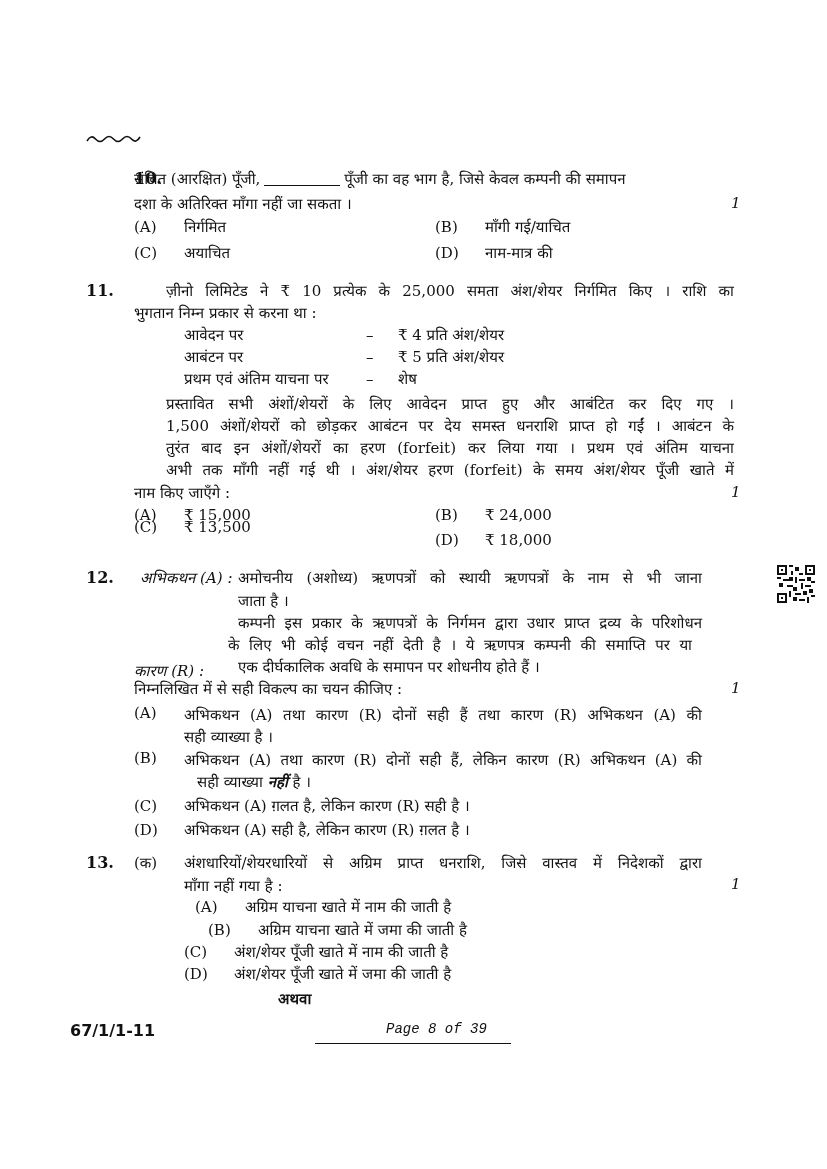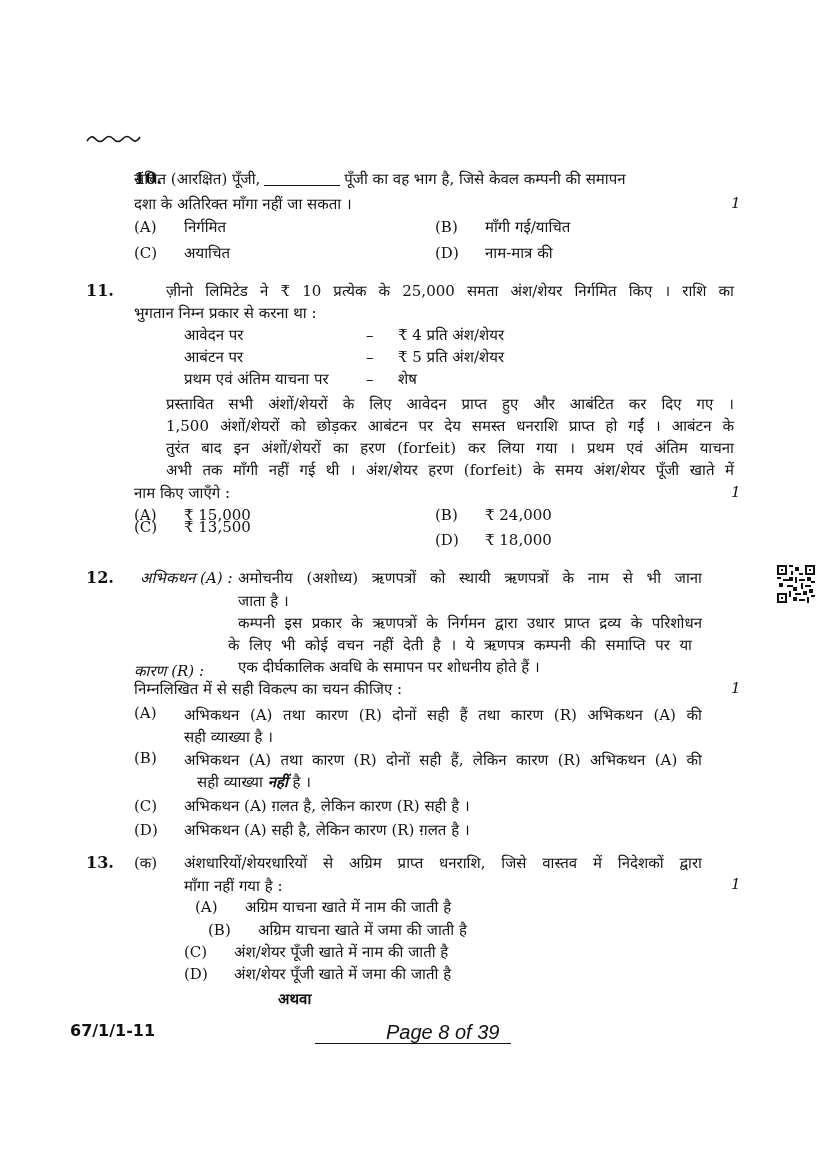--- a/index.html
+++ b/index.html
@@ -16,21 +16,21 @@
   .marks { position: absolute; left: 731px; font-style: italic; font-size: 15px; }
   .opt { position: absolute; white-space: nowrap; }
   .opt .lbl { display: inline-block; width: 50px; }
   .blank { display: inline-block; width: 76px; border-bottom: 1px solid #111; margin: 0 4px; vertical-align: -2px; }
   .pay-row { position: absolute; left: 184px; white-space: nowrap; }
   .pay-row .k { display: inline-block; width: 182px; }
   .pay-row .d { display: inline-block; width: 32px; }
   .it { font-style: italic; }
   .bi { font-style: italic; font-weight: bold; }
   .footer-code { left: 70px; top: 1021px; font-family: "DejaVu Sans", "Liberation Sans", sans-serif; font-size: 16px; font-weight: bold; }
-  .footer-page { left: 386px; top: 1021px; font-family: Liberation Sans, sans-serif; font-size: 20px; font-style: italic; }
+  .footer-page { left: 386px; top: 1021px; font-family: Liberation Mono, monospace; font-size: 14px; font-style: italic; }
   .footer-rule { left: 315px; top: 1043px; width: 196px; height: 0; border-top: 1.5px solid #111; }
   .qr { left: 777px; top: 565px; width: 38px; height: 38px; }
 </style>
 </head>
 <body>
 
 <div class="abs wave">
   <svg width="56" height="14" viewBox="0 0 56 14">
     <path d="M1 9 Q 5 2 9.5 7 T 18.5 7 T 27.5 7 T 36.5 7 T 45.5 7 T 54 5" fill="none" stroke="#111" stroke-width="1.6"></path>
   </svg>

